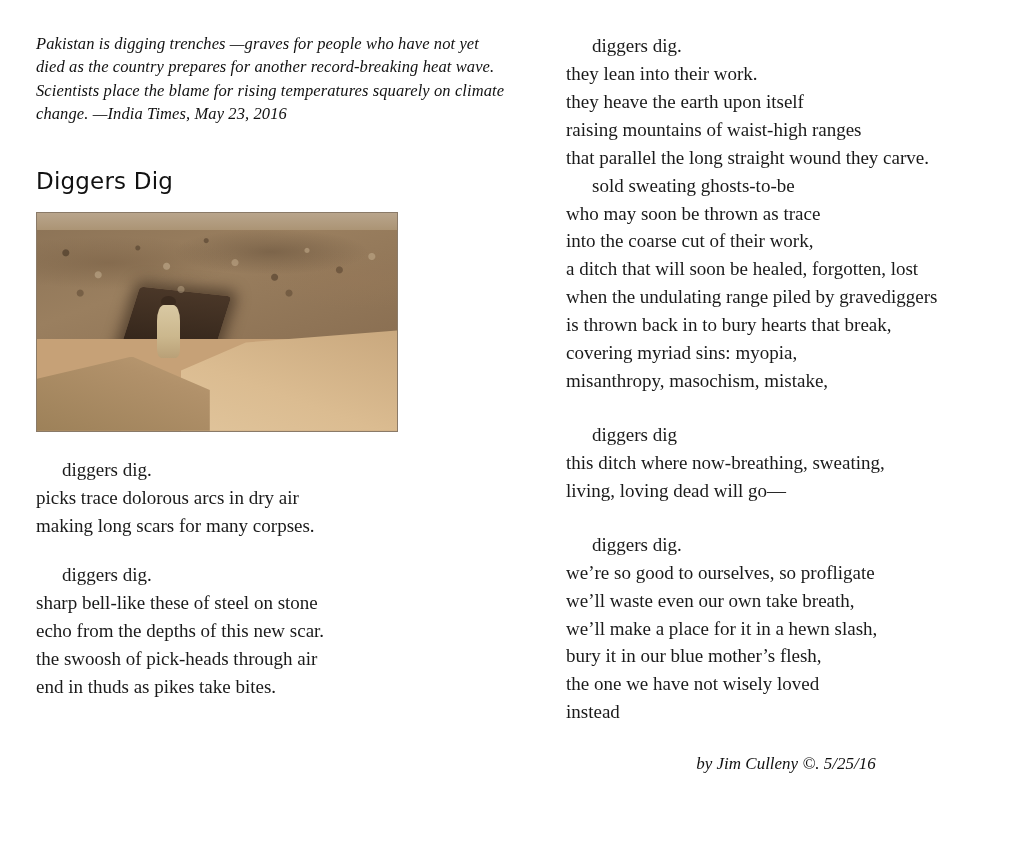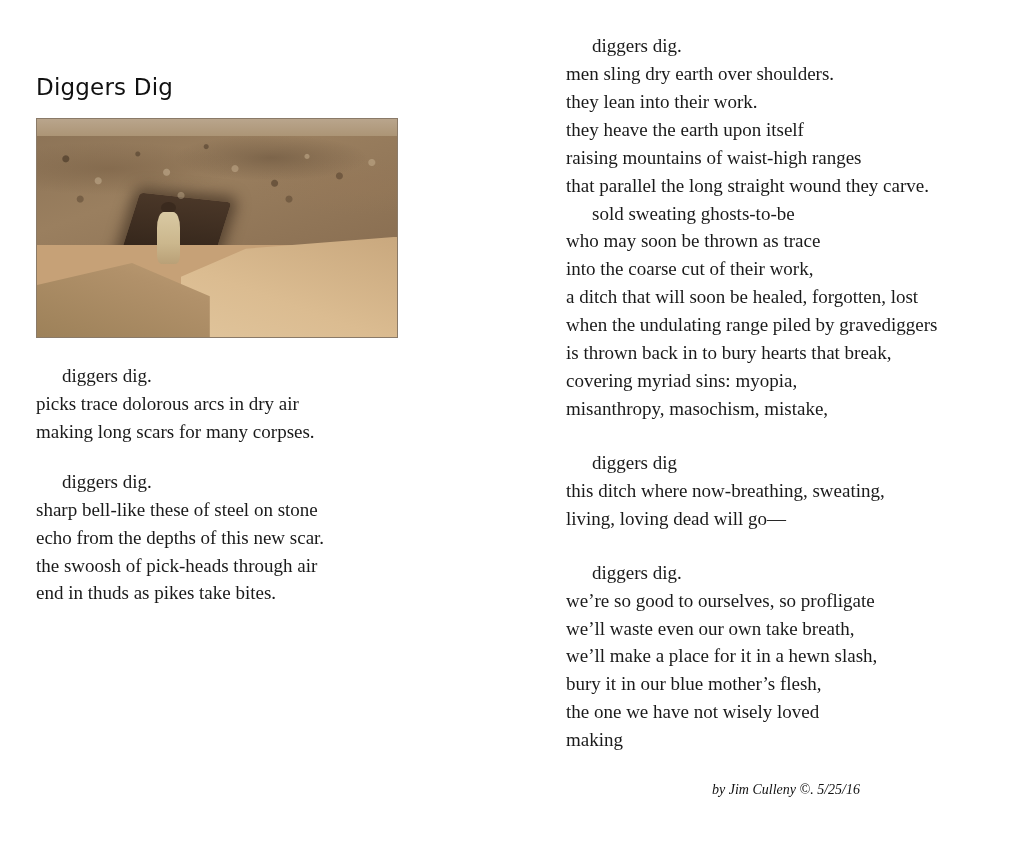--- a/index.html
+++ b/index.html
@@ -188,33 +188,34 @@
   }
   .left-poem {
     margin-top: 24px;
   }
   .right-poem .stanza {
     margin-bottom: 26px;
   }
   .byline {
     margin-top: 26px;
     font-style: italic;
-    font-size: 14px;
+    font-size: 17px;
     text-align: center;
     color: #111;
     padding-left: 10px;
   }
 </style>
 </head>
 <body>
 
 <div class="page">
 
   <div class="left-col">
 
+    <div class="epigraph">Pakistan is digging trenches —graves for people who have not yet died as the country prepares for another record-breaking heat wave. Scientists place the blame for rising temperatures squarely on climate change. —India Times, May 23, 2016</div>
 
     <h1 class="title">Diggers Dig</h1>
 
     <div class="photo-wrap">
       <div class="photo">
         <div class="ph-sky"></div>
         <div class="ph-field"></div>
         <div class="ph-trench-edge"></div>
         <div class="ph-trench"></div>
         <div class="ph-rubble"></div>
@@ -243,21 +244,20 @@
       </div>
     </div>
 
   </div>
 
   <div class="right-col">
     <div class="poem right-poem">
 
       <div class="stanza">
         <div class="line indent">diggers dig.</div>
-        <div class="line">men sling dry earth over shoulders.</div>
         <div class="line">they lean into their work.</div>
         <div class="line">they heave the earth upon itself</div>
         <div class="line">raising mountains of waist-high ranges</div>
         <div class="line">that parallel the long straight wound they carve.</div>
         <div class="line indent">sold sweating ghosts-to-be</div>
         <div class="line">who may soon be thrown as trace</div>
         <div class="line">into the coarse cut of their work,</div>
         <div class="line">a ditch that will soon be healed, forgotten, lost</div>
         <div class="line">when the undulating range piled by gravediggers</div>
         <div class="line">is thrown back in to bury hearts that break,</div>
@@ -271,21 +271,21 @@
         <div class="line">living, loving dead will go—</div>
       </div>
 
       <div class="stanza">
         <div class="line indent">diggers dig.</div>
         <div class="line">we’re so good to ourselves, so profligate</div>
         <div class="line">we’ll waste even our own take breath,</div>
         <div class="line">we’ll make a place for it in a hewn slash,</div>
         <div class="line">bury it in our blue mother’s flesh,</div>
         <div class="line">the one we have not wisely loved</div>
-        <div class="line">making</div>
+        <div class="line">instead</div>
       </div>
 
       <div class="byline">by Jim Culleny ©. 5/25/16</div>
 
     </div>
   </div>
 
 </div>
 
 </body></html>

